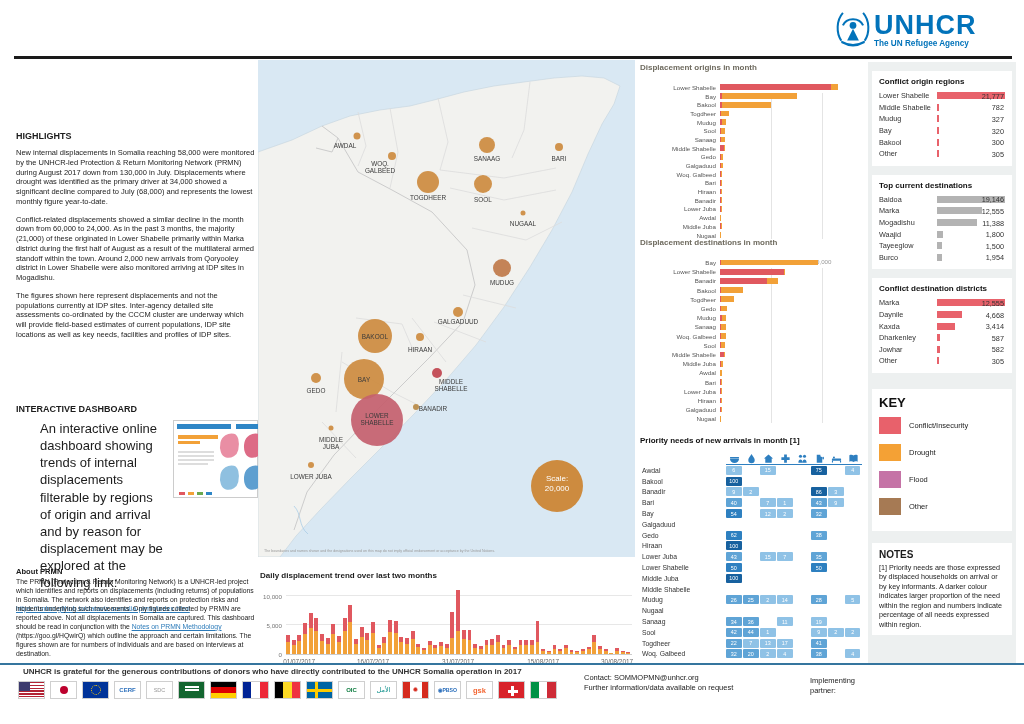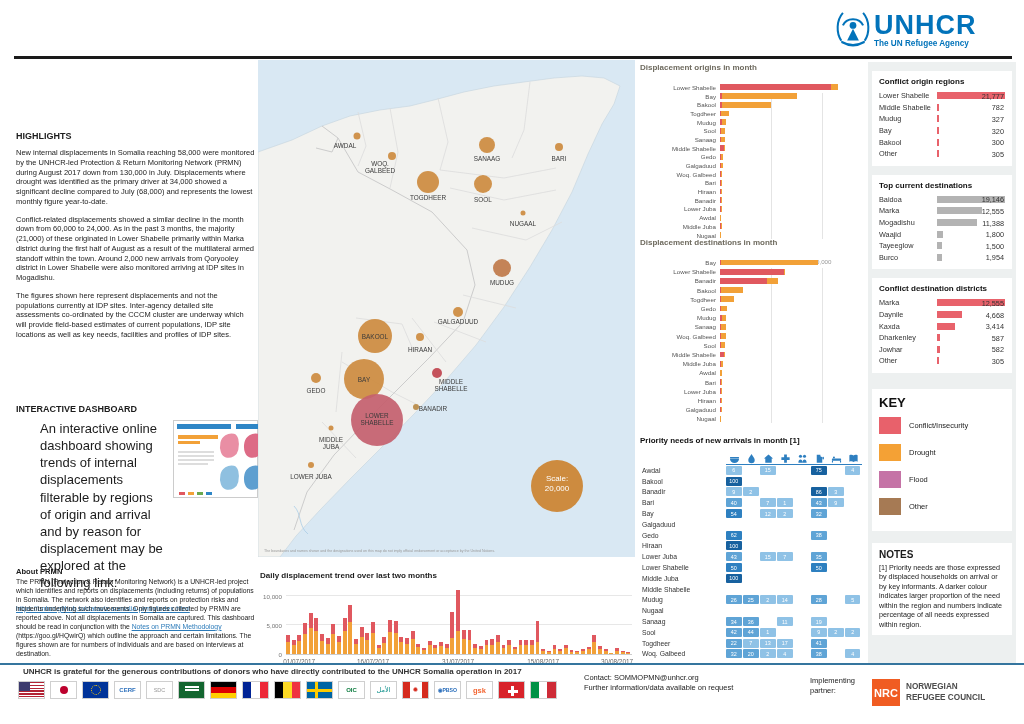--- a/index.html
+++ b/index.html
@@ -1267,21 +1267,14 @@
         <i style="position: absolute; left: 12px; top: 4px; width: 3px; height: 10px; background: rgb(255, 255, 255);"></i>
         <i style="position: absolute; left: 8.5px; top: 7.5px; width: 10px; height: 3px; background: rgb(255, 255, 255);"></i>
       </div>
       <div class="flag" title="italy" style="background: linear-gradient(90deg, rgb(0, 146, 70) 33%, rgb(255, 255, 255) 33%, rgb(255, 255, 255) 66%, rgb(206, 43, 55) 66%);"></div>
     </div>
   <div class="contact">
     <span>Contact: SOMMOPMN@unhcr.org</span><br>
     <span>Further information/data available on request</span>
   </div>
   <div class="impl">Implementing partner:</div>
-  <div class="nrc">
-    <div class="nrc-box">NRC</div>
-    <div class="nrc-name">
-      <span>NORWEGIAN</span><br>
-      <span>REFUGEE COUNCIL</span>
-    </div>
-  </div>
 
 </div>
 
 </body></html>

